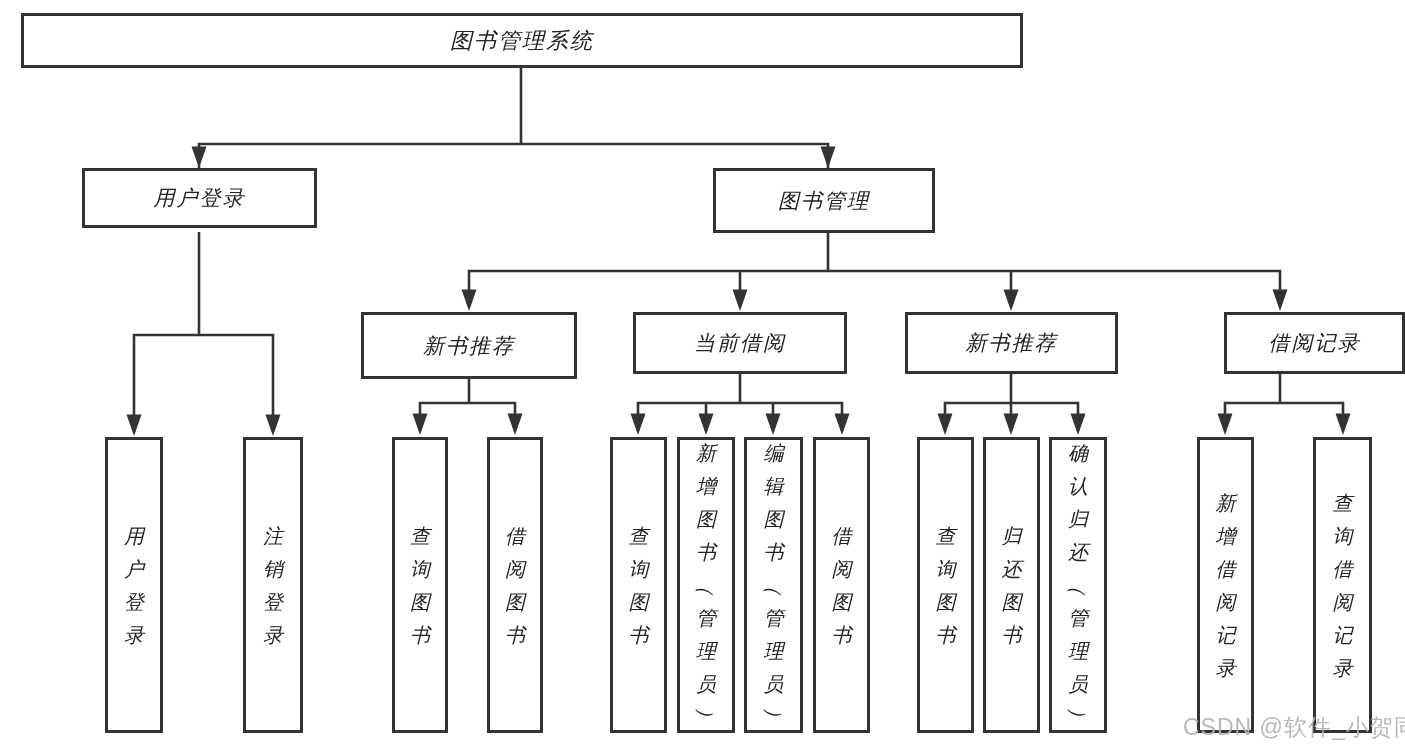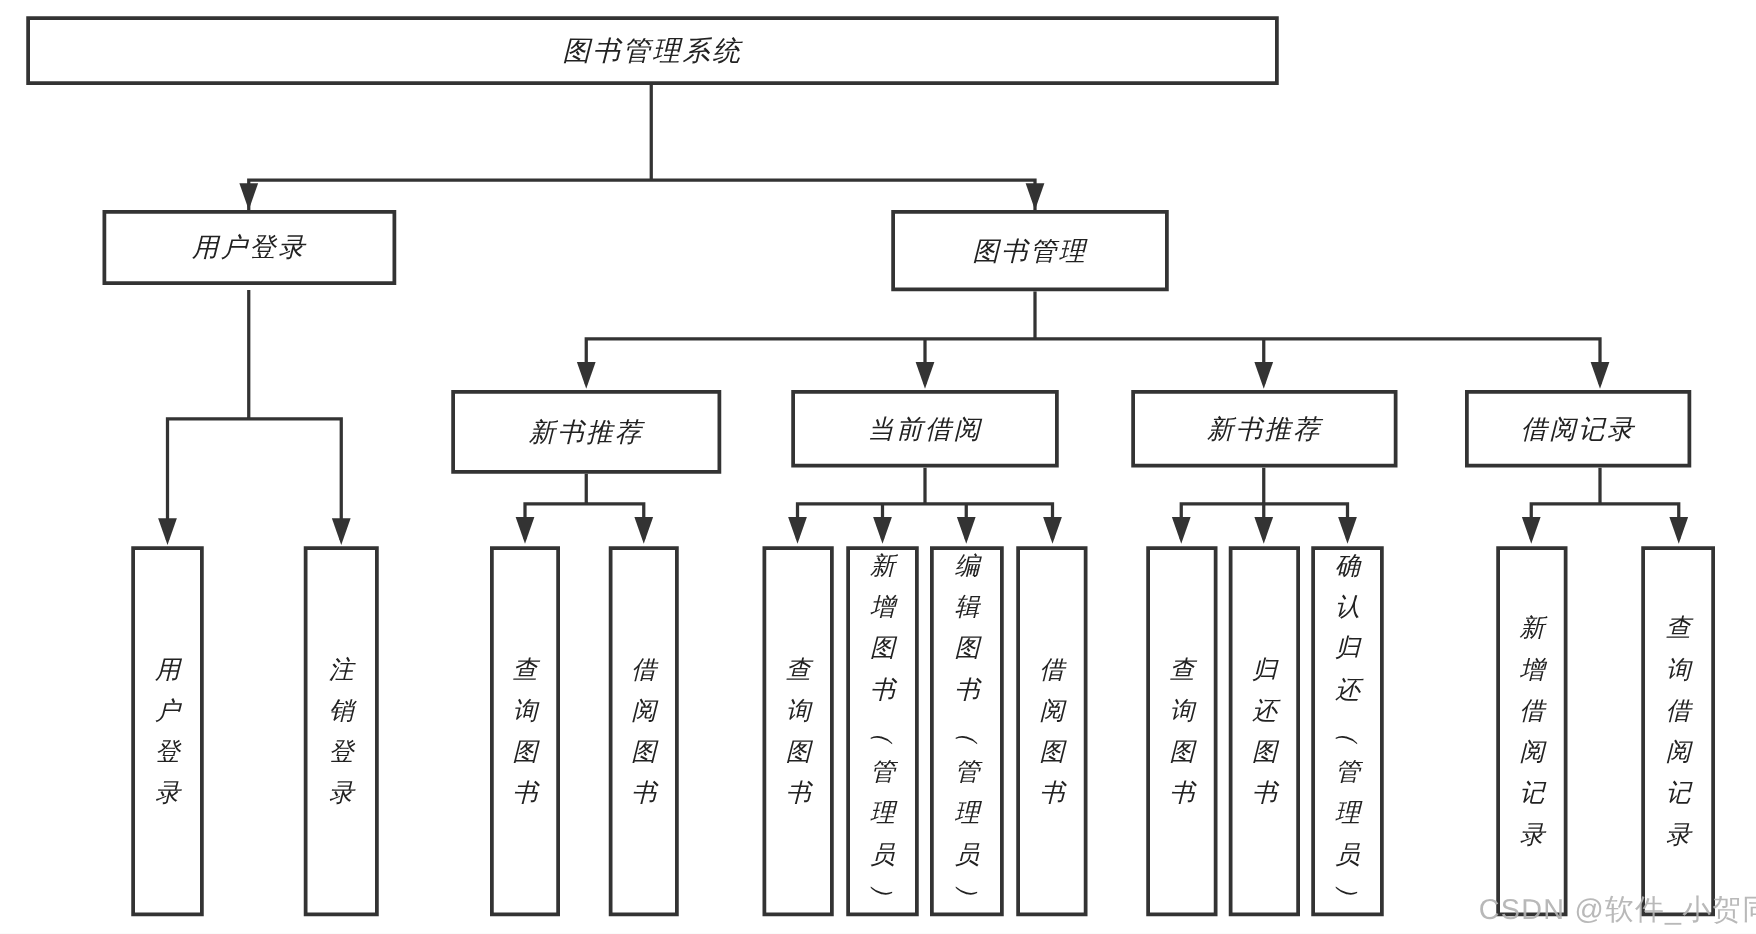--- a/index.html
+++ b/index.html
@@ -104,21 +104,21 @@
 
   <div class="node h" style="left:361px;top:312px;width:216px;height:67px">
     <span>新书推荐</span>
   </div>
   <div class="node h" style="left:633px;top:312px;width:214px;height:62px">
     <span>当前借阅</span>
   </div>
   <div class="node h" style="left:905px;top:312px;width:213px;height:62px">
     <span>新书推荐</span>
   </div>
-  <div class="node h" style="left:1172px;top:312px;width:181px;height:62px">
+  <div class="node h" style="left:1224px;top:312px;width:181px;height:62px">
     <span>借阅记录</span>
   </div>
 
   <div class="node v" style="left:105px;top:437px;width:58px;height:296px">
     <div class="vtext">
         <span>用</span>
         <span>户</span>
         <span>登</span>
         <span>录</span>
       </div>

